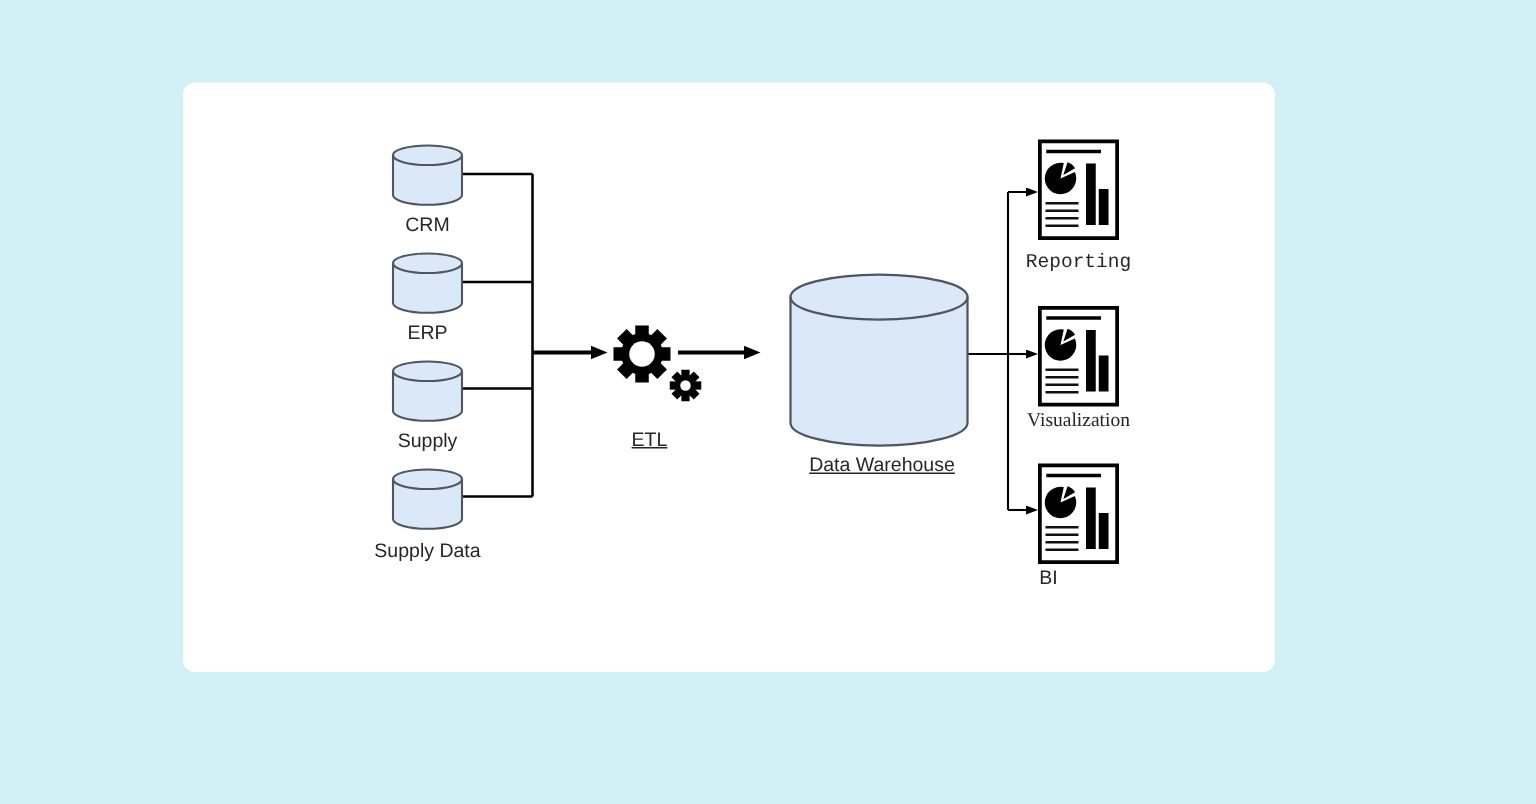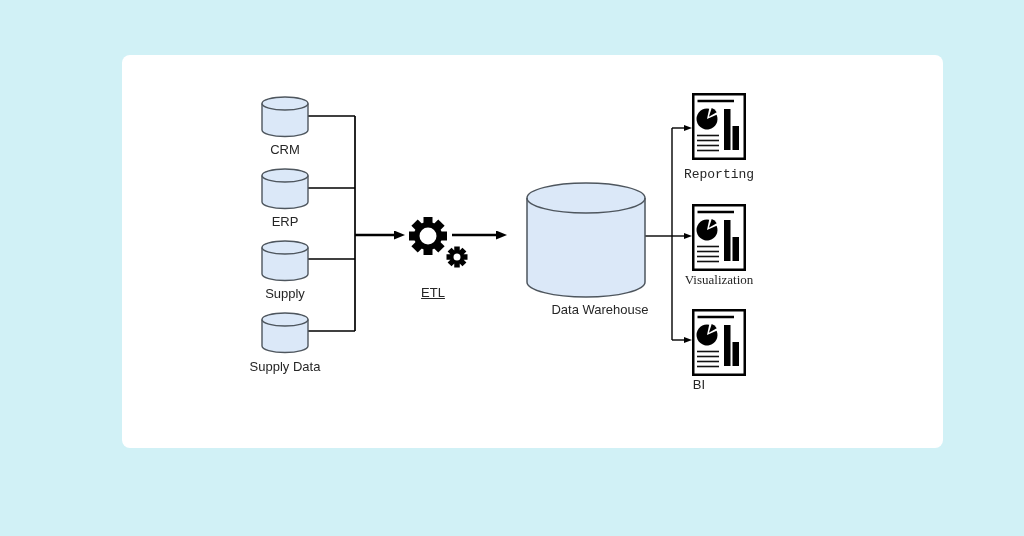--- a/index.html
+++ b/index.html
@@ -6,21 +6,21 @@
   html,body { width:1024px; height:536px; }
   body {
     background:#d1f1f6;
     font-family:"Liberation Sans", sans-serif;
     position:relative;
     overflow:hidden;
   }
   .card {
     position:absolute;
     left:122px; top:55px;
-    width:821px; height:393px;
+    width:728px; height:393px;
     background:#ffffff;
     border-radius:8px;
   }
   .diagram-svg {
     position:absolute;
     left:0; top:0;
     width:792px; height:393px;
   }
   .lbl {
     position:absolute;
@@ -29,21 +29,21 @@
     font-size:13px;
     line-height:14px;
     color:#262626;
     white-space:nowrap;
   }
   .lbl-crm          { left:93px;  top:88px;  }
   .lbl-erp          { left:93px;  top:160px; }
   .lbl-billing      { left:93px;  top:232px; }
   .lbl-supply       { left:93px;  top:305px; }
   .lbl-etl          { left:241px; top:231px;text-decoration:underline; }
-  .lbl-warehouse    { left:408px; top:248px; }
+  .lbl-warehouse    { left:396px; top:248px;text-decoration:underline; }
   .lbl-reporting    { left:527px; top:113px;font-family:Liberation Mono, monospace; }
   .lbl-visualization{ left:527px; top:218px;font-family:Liberation Serif, serif; }
   .lbl-bi           { left:507px; top:323px; }
 </style>
 </head>
 <body>
 
 <div class="card">
 
   <svg class="diagram-svg" viewBox="0 0 792 393" xmlns="http://www.w3.org/2000/svg">

